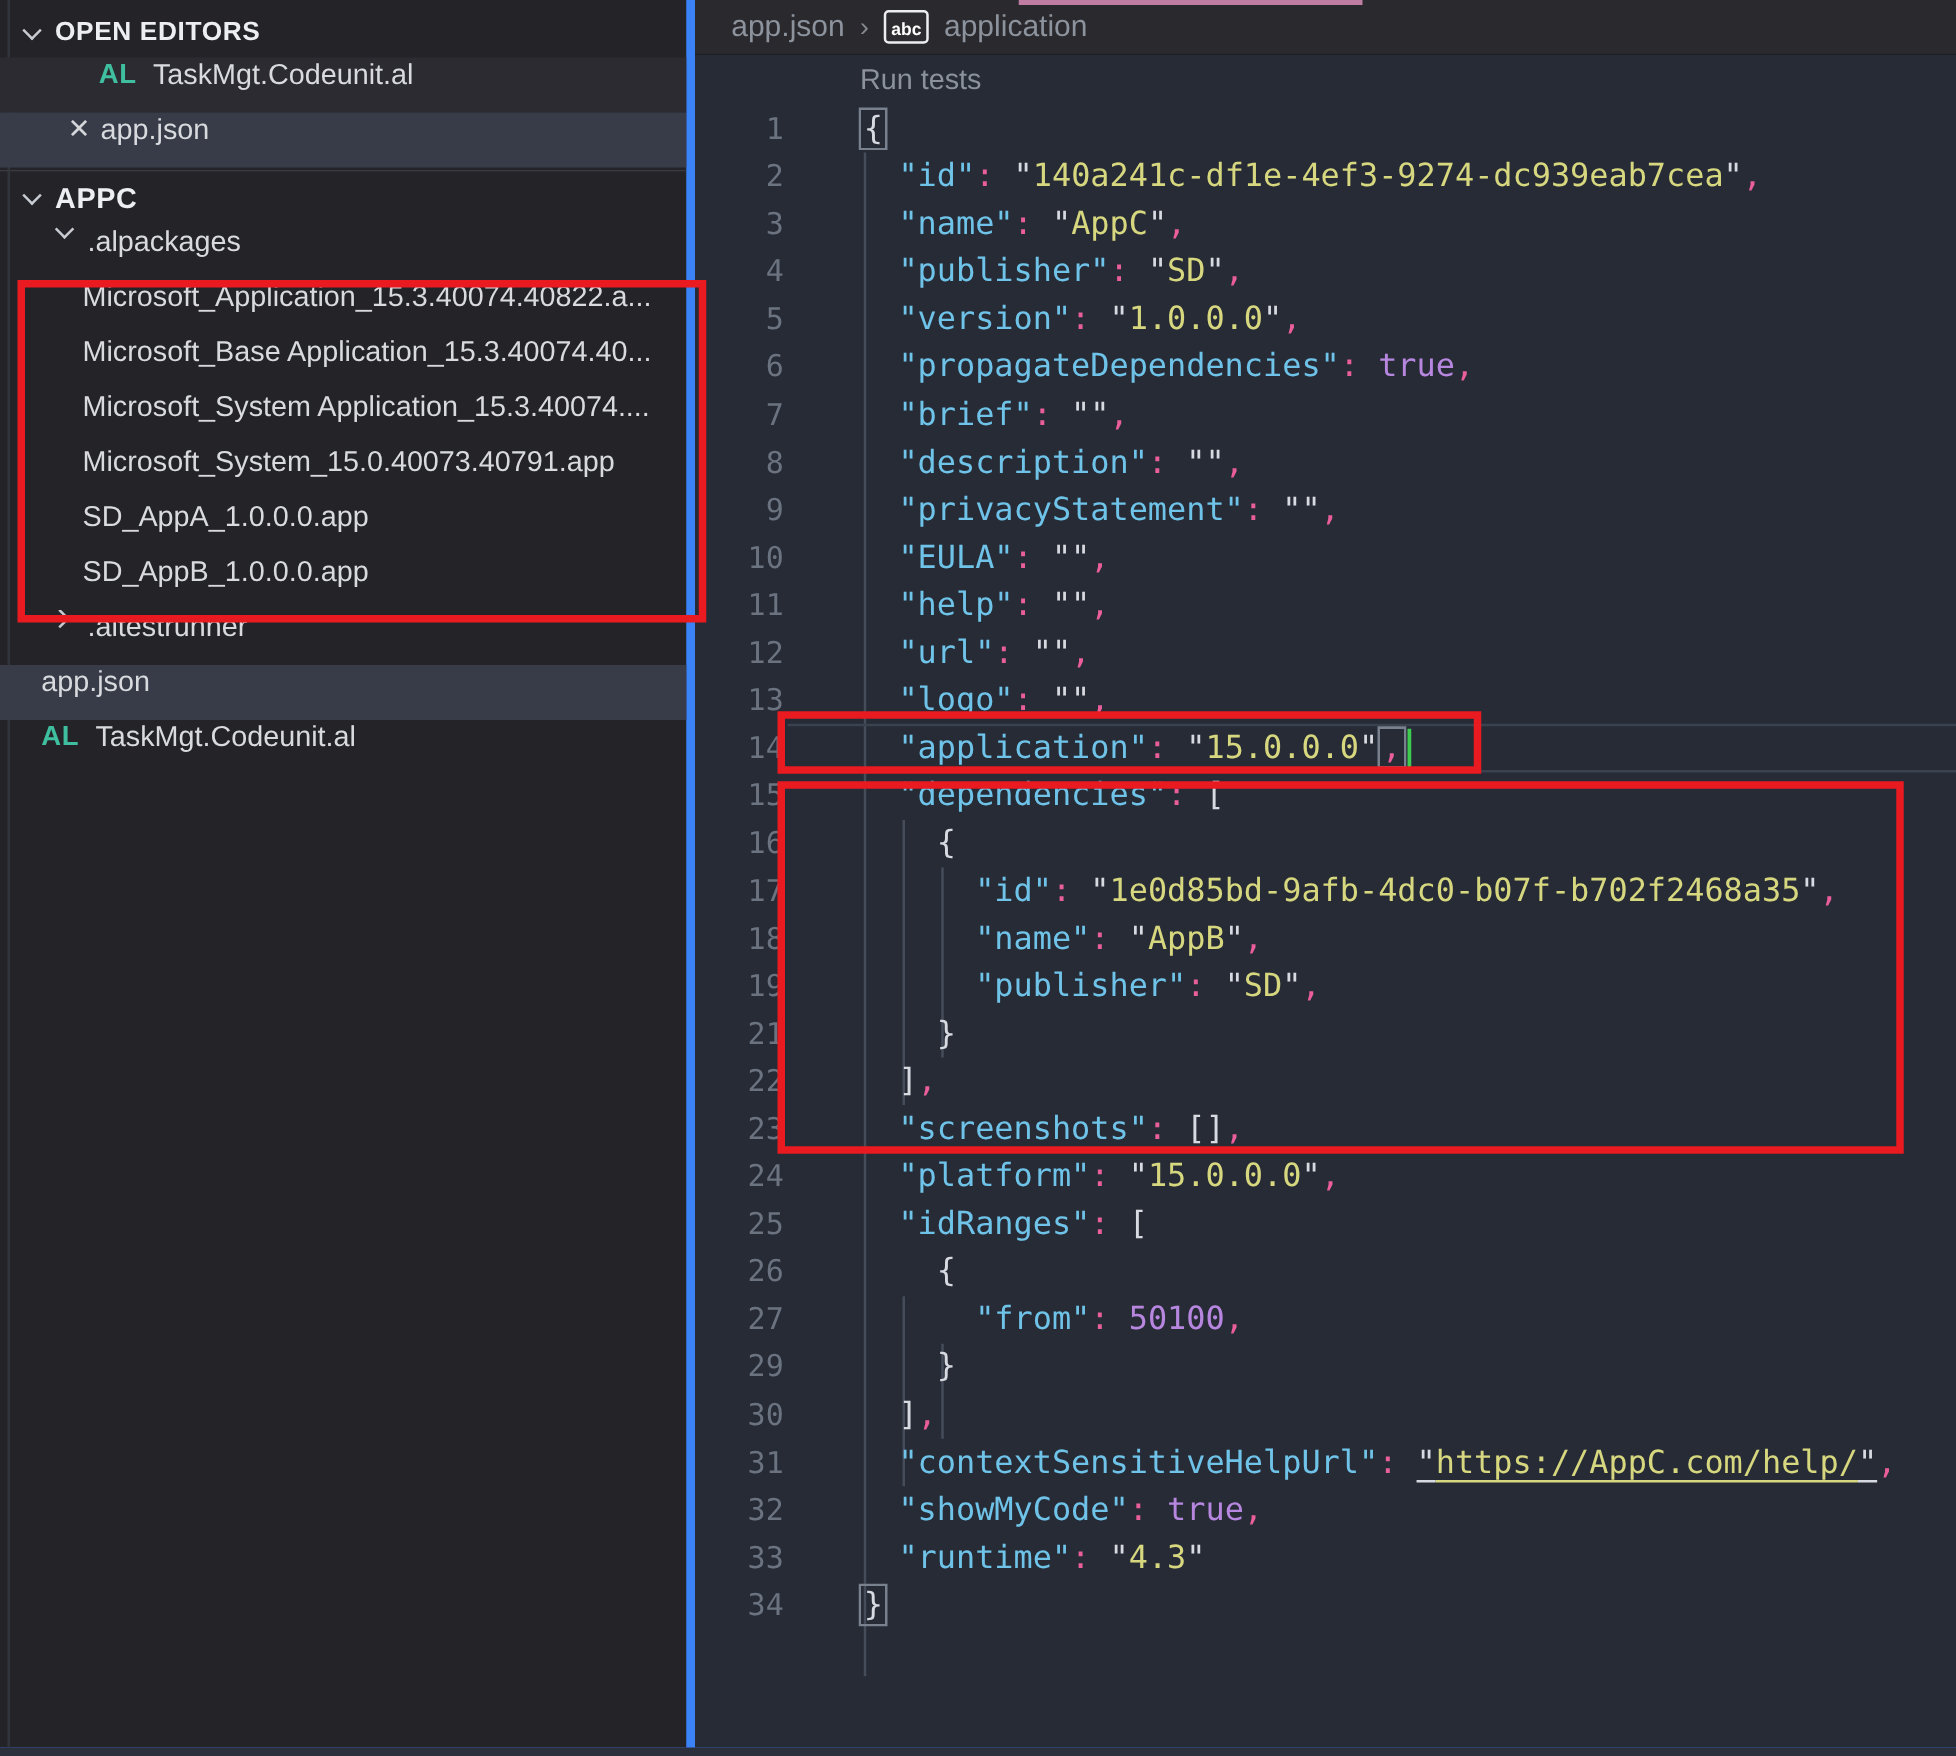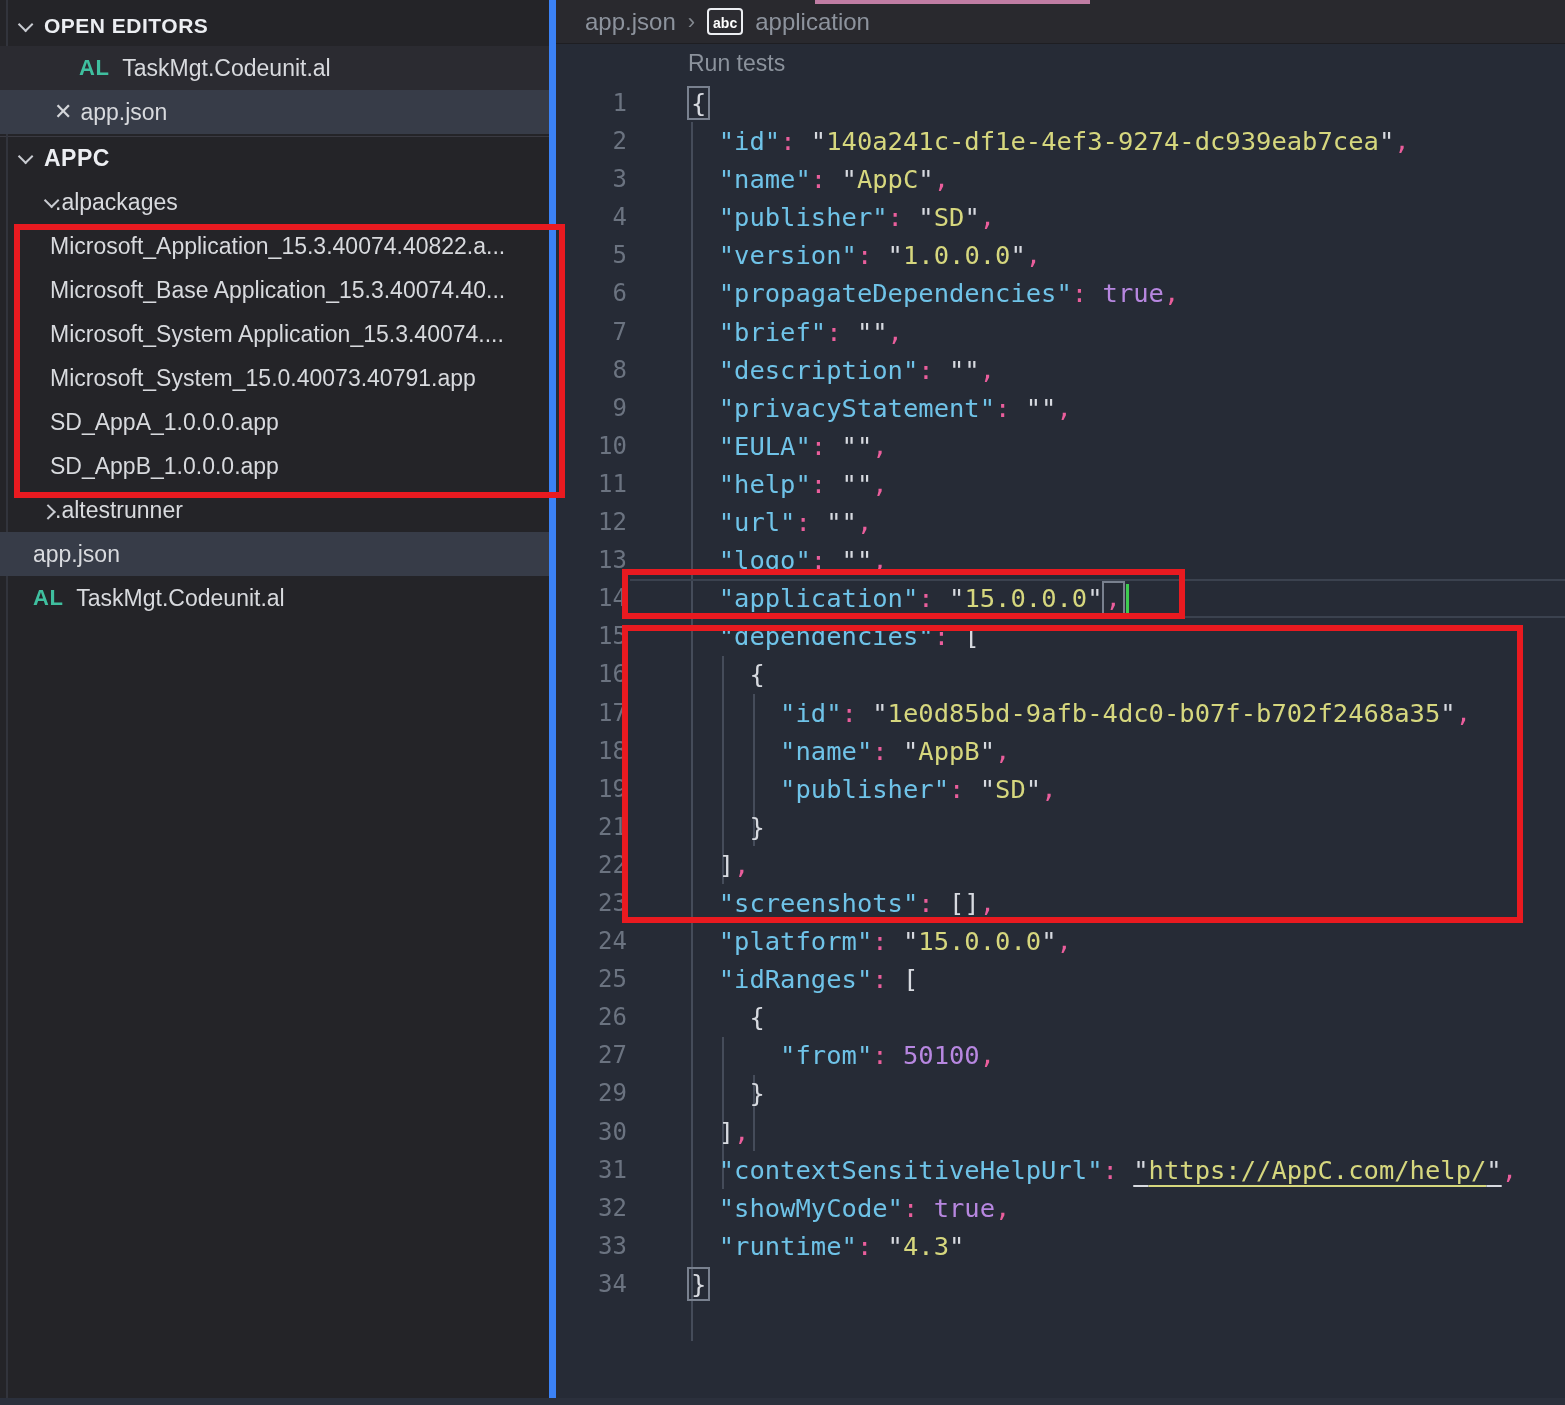--- a/index.html
+++ b/index.html
@@ -9,34 +9,34 @@
     --num:#b787e0; --ln:#6b7380; --codelens:#8b929c; --guide:#454c5a;
     --clb:#3b424f; --bottom:#2b303c; --selrow:#373c48; --subrow:#2b2b31;
   }
   *{margin:0;padding:0;box-sizing:border-box}
   body{background:#111;font-family:"Liberation Sans",sans-serif}
   .stage{position:relative;width:1565px;height:1405px;background:#3b82f6;overflow:hidden}
 
   
   .sidebar{position:absolute;left:0;top:0;width:549px;height:1398px;background:var(--sidebar-bg);padding-top:6px}
   .sidebar::before{content:"";position:absolute;left:6px;top:0;bottom:0;width:2px;background:#32343c}
-  .srow{height:44px;display:flex;align-items:center;color:#d8dade;font-size:23px;white-space:nowrap;overflow:hidden;position:relative}
+  .srow{height:44px;display:flex;color:#d8dade;font-size:23px;white-space:nowrap;overflow:hidden;position:relative}
   .hrow{height:40px;display:flex;align-items:center;gap:15px;padding-left:18px;color:#eceef2;font-weight:bold;font-size:21px;letter-spacing:.5px}
   .hrow.appc{height:44px;font-size:23px;border-top:1px solid #3a3a42;margin-top:2px}
   .sel{background:var(--selrow)}
   .subtle{background:var(--subrow)}
   .chev{width:11px;height:11px;border-right:2.5px solid #c8cbd1;border-bottom:2.5px solid #c8cbd1;display:inline-block;flex:none}
   .chev.down{transform:rotate(45deg) translateY(-3px)}
   .chev.right{transform:rotate(-45deg) translateX(-2px)}
   .al-badge{color:var(--teal);font-weight:bold;font-size:22px;letter-spacing:.5px;flex:none}
   .x-icon{color:#d4d6da;font-size:22px;flex:none}
   .pad-oe-al{padding-left:79px;gap:13px}
   .pad-oe-close{padding-left:54px;gap:8px}
-  .pad-folder{padding-left:44px;}
-  .pad-filein{padding-left:50px}
+  .pad-folder{padding-left:44px;gap:15px}
+  .pad-filein{padding-left:66px}
   .pad-rootfile{padding-left:33px;gap:13px}
 
   
   .editor{position:absolute;left:556px;top:0;width:1009px;height:1398px;background:var(--editor-bg)}
   .breadcrumb{height:44px;background:var(--breadcrumb-bg);display:flex;align-items:center;padding-left:29px;color:#8d939d;font-size:24px;gap:12px;border-bottom:1px solid rgba(0,0,0,.25)}
   .crumb-sep{font-size:22px;color:#83888f}
   .abc-icon{border:2px solid #eceef2;border-radius:4px;color:#fff;font-size:14px;font-weight:bold;padding:6px 4px 3px;line-height:1;background:#2c2c31}
   .codelens{position:absolute;left:132px;top:50px;color:var(--codelens);font-size:23px}
   .code{position:absolute;left:0;top:84px;right:0}
   .code-line{display:flex;height:38.1px;line-height:38.1px;font-family:"DejaVu Sans Mono",monospace;font-size:25.5px;white-space:pre;position:relative;z-index:2}

